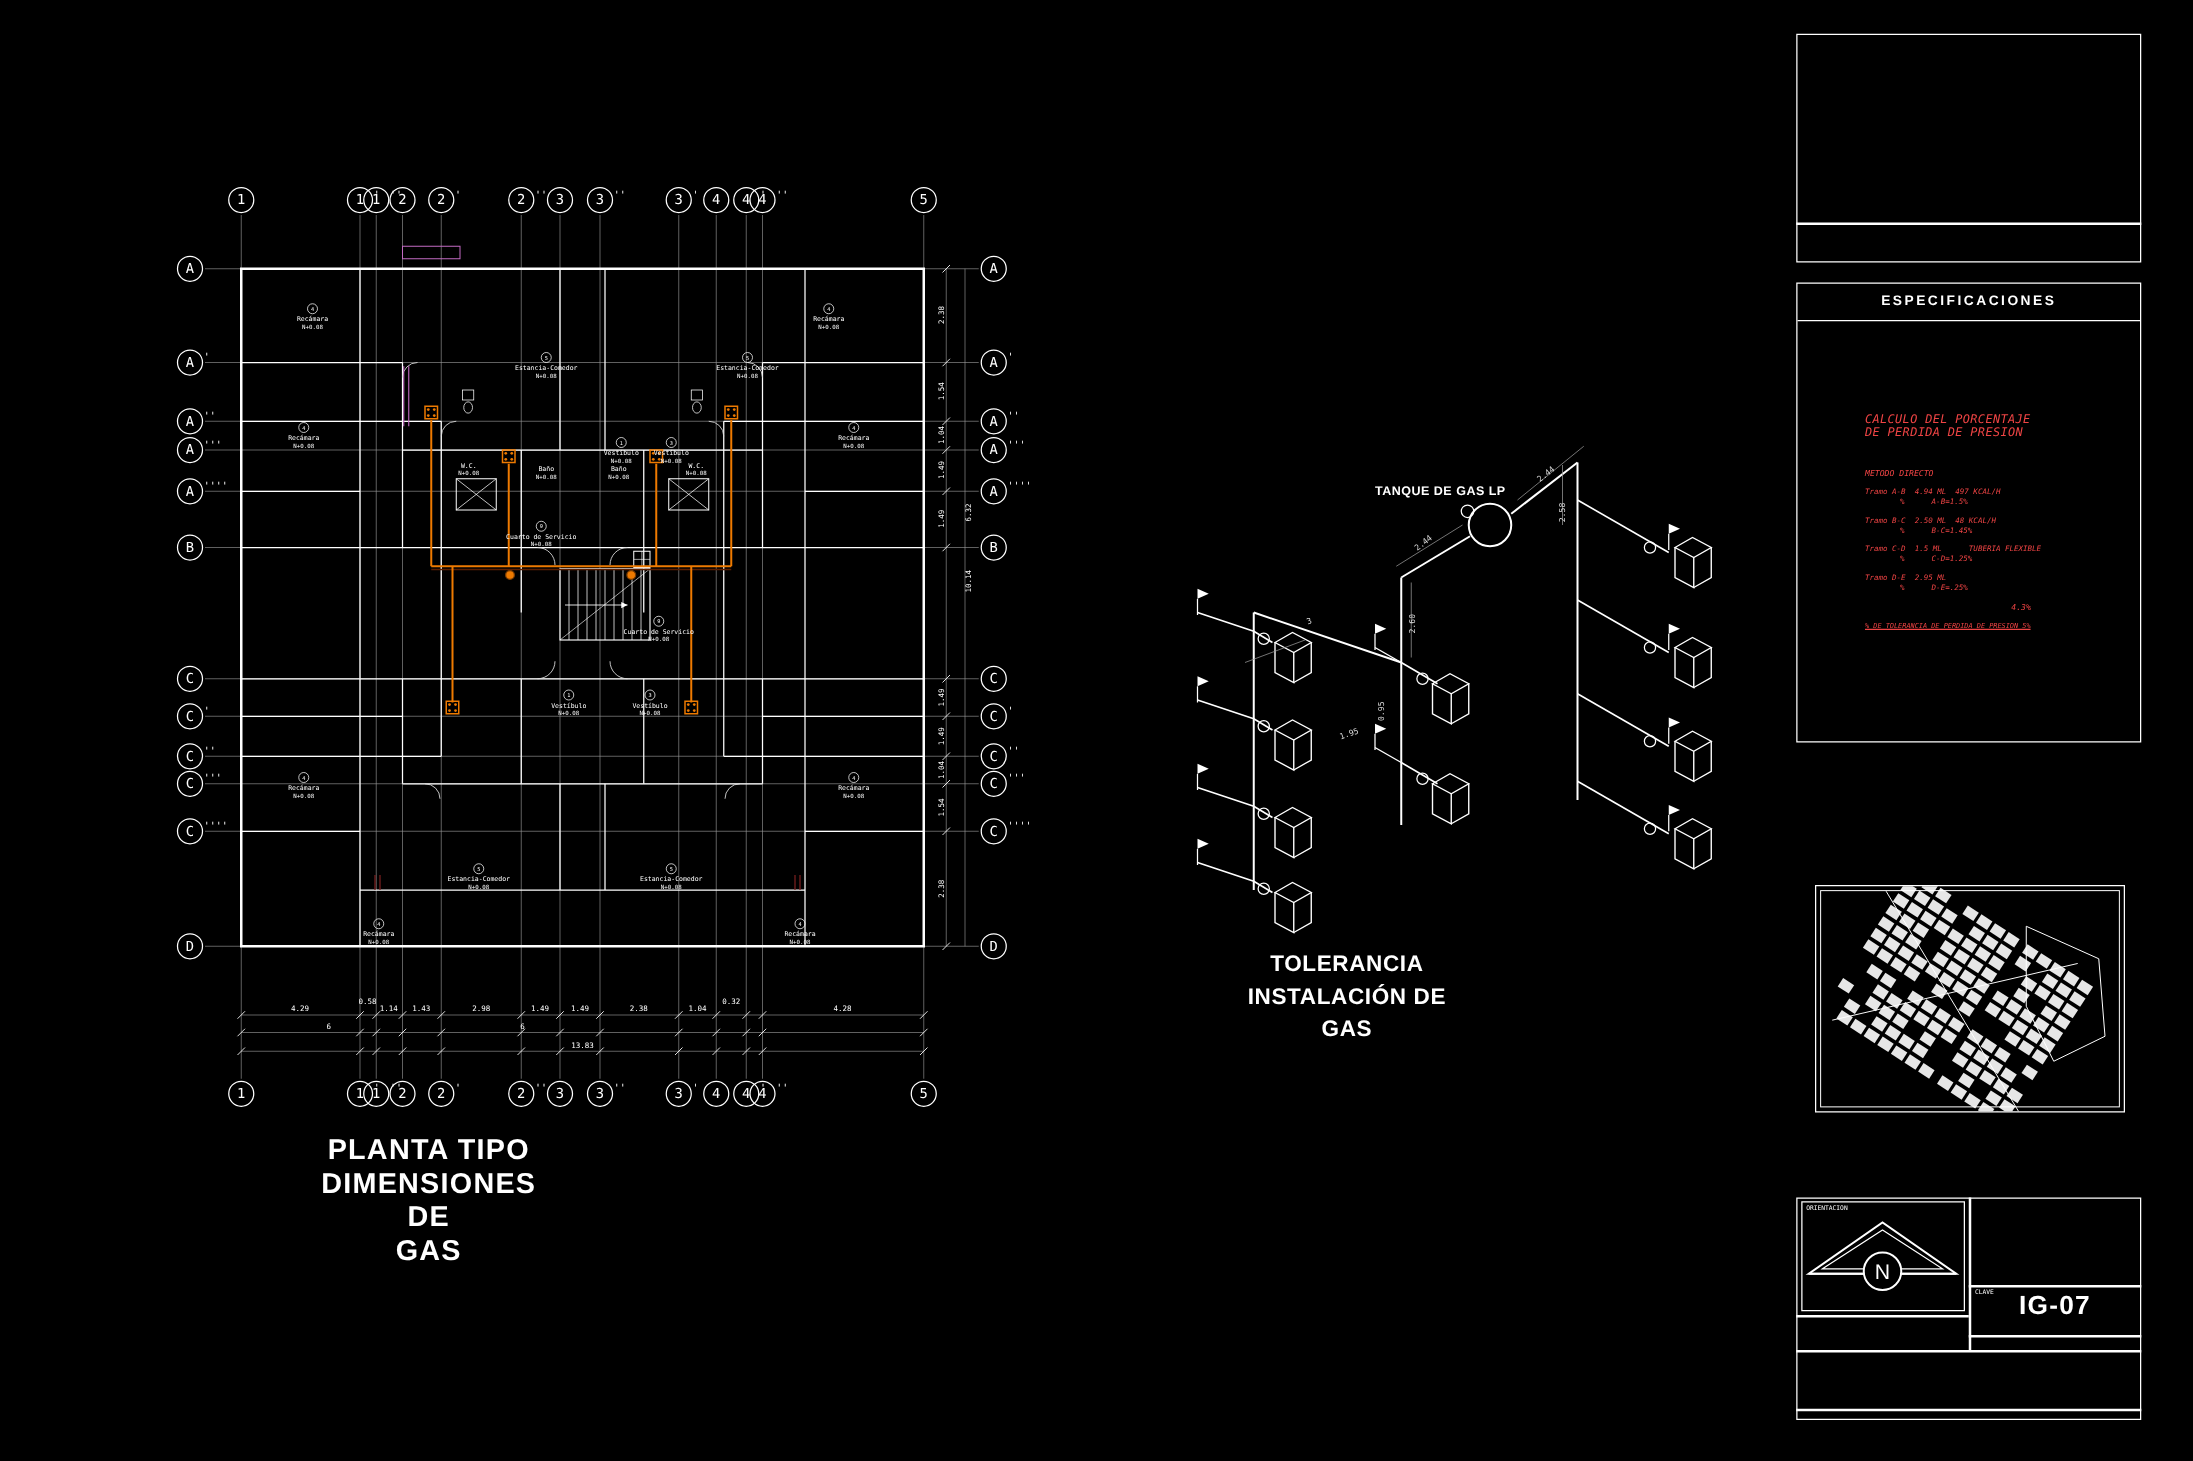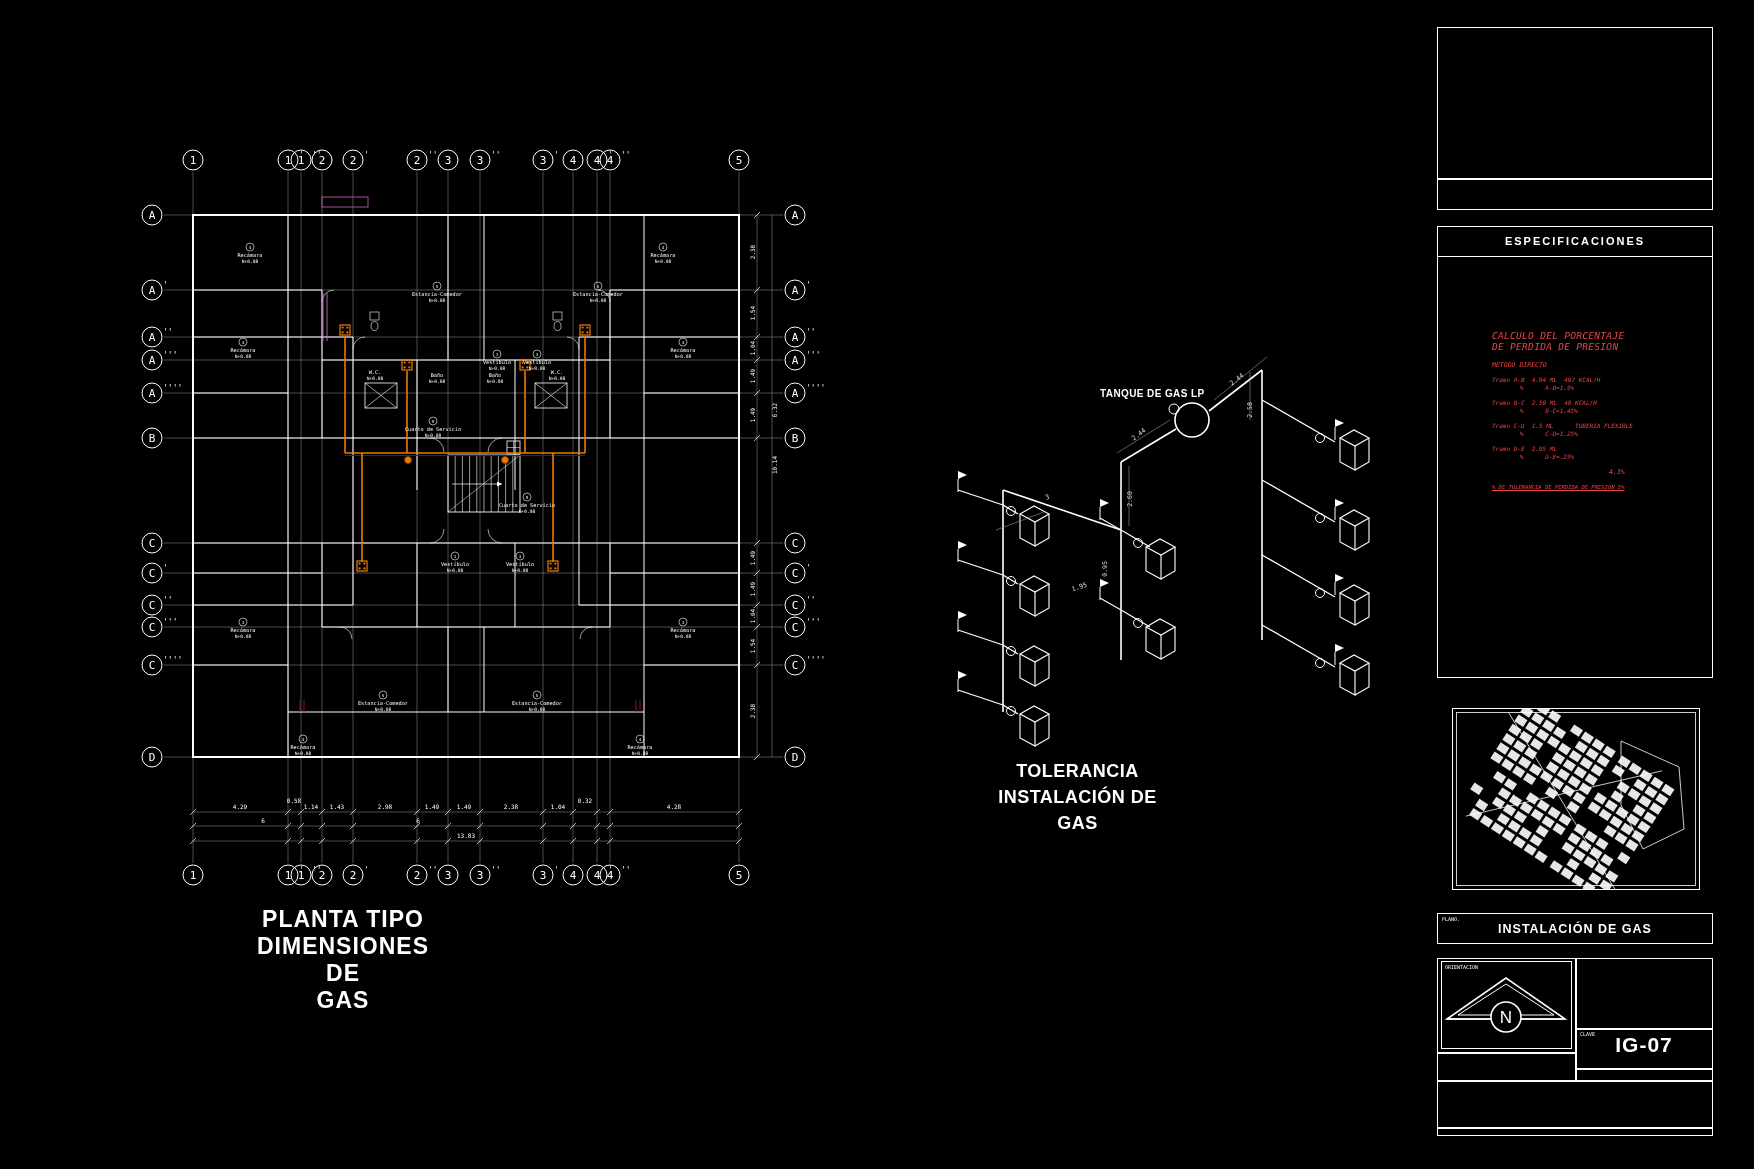--- a/index.html
+++ b/index.html
@@ -11,21 +11,21 @@
   .hdr{font-weight:bold;text-align:center;color:#fff}
   .title-block-line{position:absolute;background:#fff}
   #plan-title{left:238px;top:906px;width:210px;text-align:center;font-weight:bold;
               font-size:23px;line-height:27px;letter-spacing:1px}
   #iso-title{left:955px;top:758px;width:245px;text-align:center;font-weight:bold;
              font-size:18px;line-height:26px;letter-spacing:.5px}
   #tank-label{left:1100px;top:388px;font-weight:bold;font-size:10px;letter-spacing:.4px}
   #spec-text{left:1492px;top:330px;width:215px;font-family:"DejaVu Sans Mono",monospace;
              font-style:italic;color:#ef4444}
   #spec-text .ct{font-size:9.5px;line-height:11px;letter-spacing:.3px}
-  #spec-text .mt{font-size:6.5px;margin-top:9px}
+  #spec-text .mt{font-size:6.5px;margin-top:23px}
   #spec-text .row{font-size:6px;line-height:8px;margin-top:7px;white-space:pre}
   #spec-text .sub{font-size:6px;line-height:8px;margin-left:28px;white-space:pre}
   #spec-text .tot{font-size:6.5px;margin-top:7px;margin-left:117px}
   #spec-text .note{font-size:5.5px;margin-top:8px;text-decoration:underline;white-space:pre}
   .cell-label{position:absolute;font-family:"DejaVu Sans Mono",monospace;font-size:5px;color:#fff}
 </style>
 </head>
 <body>
 
 <div id="canvas">
@@ -795,21 +795,21 @@
   <div id="iso-title" class="abs">
     <div>TOLERANCIA</div>
     <div>INSTALACIÓN DE</div>
     <div>GAS</div>
   </div>
   <div id="tank-label" class="abs">TANQUE DE GAS LP</div>
 
   <div class="box" style="left:1437px;top:27px;width:276px;height:183px"></div>
   <div class="title-block-line" style="left:1437px;top:178px;width:276px;height:1.5px"></div>
 
-  <div class="box" style="left:1437px;top:226px;width:276px;height:452px">
+  <div class="box" style="left:1437px;top:226px;width:276px;height:368px">
     <div class="hdr" style="border-bottom:1.5px solid #fff;height:29px;line-height:29px;
          font-size:11px;letter-spacing:2px">ESPECIFICACIONES</div>
   </div>
   <div id="spec-text" class="abs">
     <div class="ct">CALCULO DEL PORCENTAJE</div>
     <div class="ct">DE PERDIDA DE PRESION</div>
     <div class="mt">METODO DIRECTO</div>
     <div id="calc-rows">
         <div class="row">Tramo A-B  4.94 ML  497 KCAL/H</div>
         <div class="sub">%      A-B=1.5%</div>
@@ -958,24 +958,20 @@
             <rect x="57" y="59" width="10.5" height="8" fill="#fff" opacity="0.9"></rect>
             <rect x="70" y="59" width="10.5" height="8" fill="#fff" opacity="0.9"></rect>
             <line x1="-100" y1="-40" x2="95" y2="55" stroke="#fff" stroke-width="0.7"></line>
             <line x1="-80" y1="70" x2="60" y2="-75" stroke="#fff" stroke-width="0.7"></line>
           </g>
         </g>
       <polygon points="168,32 226,58 231,120 190,140 168,96" fill="none" stroke="#fff" stroke-width="0.8"></polygon>
     </svg>
   </div>
 
-  <div class="box" style="left:1437px;top:913px;width:276px;height:31px">
-    <span class="cell-label" style="left:4px;top:2px">PLANO.</span>
-    <div class="hdr" style="height:31px;line-height:31px;font-size:12.5px;letter-spacing:1px">INSTALACIÓN DE GAS</div>
-  </div>
 
   <div class="box" style="left:1437px;top:958px;width:276px;height:178px"></div>
   <div class="title-block-line" style="left:1575px;top:958px;width:1.5px;height:122px"></div>
   <div class="title-block-line" style="left:1575px;top:1028px;width:138px;height:1.5px"></div>
   <div class="title-block-line" style="left:1575px;top:1068px;width:138px;height:1.5px"></div>
   <div class="title-block-line" style="left:1437px;top:1052px;width:138px;height:1.5px"></div>
   <div class="title-block-line" style="left:1437px;top:1080px;width:276px;height:1.5px"></div>
   <div class="title-block-line" style="left:1437px;top:1127px;width:276px;height:1.5px"></div>
 
   <div class="box" style="left:1441px;top:961px;width:131px;height:88px;border-width:1px">

